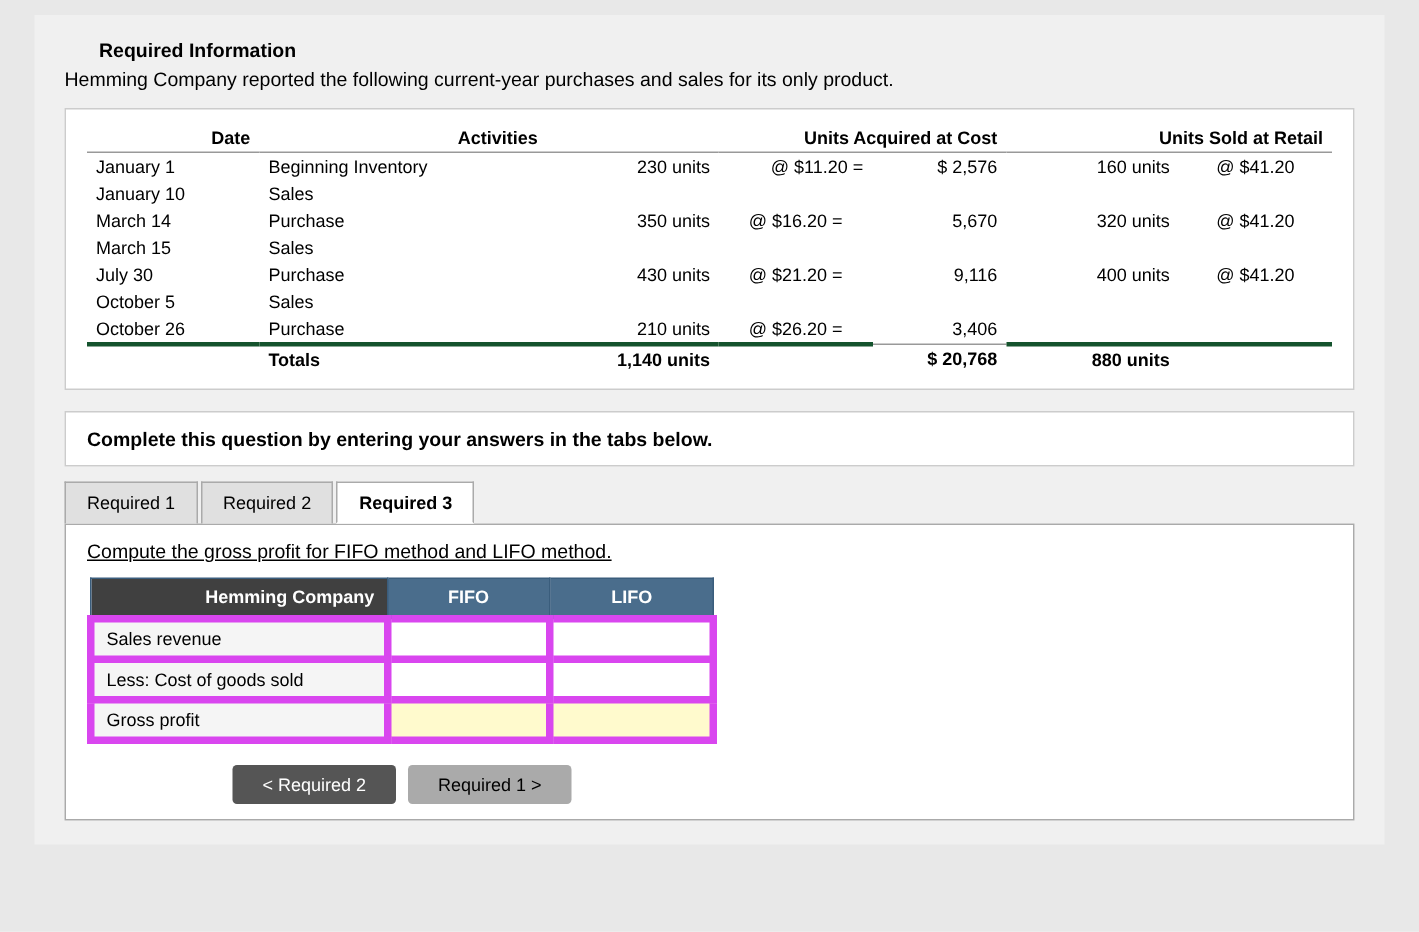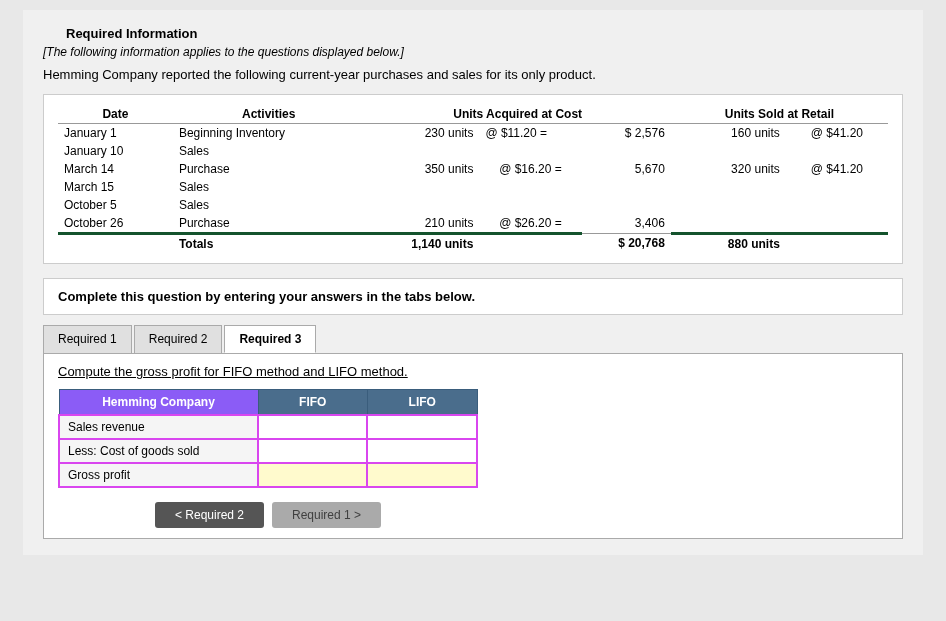--- a/index.html
+++ b/index.html
@@ -39,21 +39,21 @@
       border: 1px solid #ccc;
       padding: 10px 14px;
       margin-bottom: 14px;
     }
     .data-table {
       width: 100%;
       border-collapse: collapse;
       font-size: 12px;
     }
     .data-table th {
-      text-align: center;
+      text-align: right;
       font-weight: bold;
       border-bottom: 1px solid #999;
       padding: 2px 6px;
       white-space: nowrap;
     }
     .data-table td {
       padding: 2px 6px;
       vertical-align: top;
       white-space: nowrap;
     }
@@ -120,26 +120,26 @@
       font-size: 12px;
     }
     .results-table th {
       background: #4a6d8c;
       color: white;
       text-align: center;
       padding: 5px 8px;
       border: 1px solid #3a5d7c;
     }
     .results-table th.label-col {
-      background: #8b5cf6;
-      text-align: center;
+      background: #404040;
+      text-align: right;
     }
     .results-table td {
       padding: 4px 8px;
-      border: 2px solid #d946ef;
+      border: 5px solid #d946ef;
       margin-top: 12px;
     }
     .results-table td.label-cell {
       background: #f5f5f5;
       font-size: 12px;
     }
     .results-table td.input-cell {
       background: white;
       padding: 0;
     }
@@ -166,48 +166,47 @@
       cursor: pointer;
       border-radius: 3px;
     }
     .nav-btn.dark {
       background: #555;
       color: white;
       text-align: center;
     }
     .nav-btn.gray {
       background: #aaa;
-      color: #404040;
+      color: #000000;
     }
   </style>
 </head>
 <body>
 
 <div class="page-container">
 
   <div class="section-title">Required Information</div>
-  <div class="italic-note">[The following information applies to the questions displayed below.]</div>
   <div class="intro-text">Hemming Company reported the following current-year purchases and sales for its only product.</div>
 
   <div class="data-table-container">
     <table class="data-table">
       <thead>
         <tr>
           <th class="col-date">Date</th>
           <th class="col-activities">Activities</th>
           <th colspan="3" class="col-header-group">Units Acquired at Cost</th>
           <th colspan="2" class="col-header-group">Units Sold at Retail</th>
         </tr>
       </thead>
       <tbody id="data-table-body">
       <tr>
       <td class="col-date">January 1</td>
       <td class="col-activities">Beginning Inventory</td>
       <td class="col-units-qty" style="text-align:right">230 units</td>
-      <td class="col-units-price" style="text-align:left">@ $11.20 =</td>
+      <td class="col-units-price" style="text-align:right">@ $11.20 =</td>
       <td class="col-units-cost" style="text-align:right">$ 2,576</td>
       <td class="col-sold-qty" style="text-align:right">160 units</td>
       <td class="col-sold-price" style="text-align:center">@ $41.20</td>
     </tr>
           <tr>
       <td class="col-date">January 10</td>
       <td class="col-activities">Sales</td>
       <td class="col-units-qty" style="text-align:right"></td>
       <td class="col-units-price" style="text-align:center"></td>
       <td class="col-units-cost" style="text-align:right"></td>
@@ -224,20 +223,29 @@
       <td class="col-sold-price" style="text-align:center">@ $41.20</td>
     </tr>
           <tr>
       <td class="col-date">March 15</td>
       <td class="col-activities">Sales</td>
       <td class="col-units-qty" style="text-align:right"></td>
       <td class="col-units-price" style="text-align:center"></td>
       <td class="col-units-cost" style="text-align:right"></td>
       <td class="col-sold-qty" style="text-align:right"></td>
       <td class="col-sold-price" style="text-align:center"></td>
+    </tr>
+          <tr>
+      <td class="col-date">July 30</td>
+      <td class="col-activities">Purchase</td>
+      <td class="col-units-qty" style="text-align:right">430 units</td>
+      <td class="col-units-price" style="text-align:center">@ $21.20 =</td>
+      <td class="col-units-cost" style="text-align:right">9,116</td>
+      <td class="col-sold-qty" style="text-align:right">400 units</td>
+      <td class="col-sold-price" style="text-align:center">@ $41.20</td>
     </tr>
           <tr>
       <td class="col-date">October 5</td>
       <td class="col-activities">Sales</td>
       <td class="col-units-qty" style="text-align:right"></td>
       <td class="col-units-price" style="text-align:center"></td>
       <td class="col-units-cost" style="text-align:right"></td>
       <td class="col-sold-qty" style="text-align:right"></td>
       <td class="col-sold-price" style="text-align:center"></td>
     </tr>

